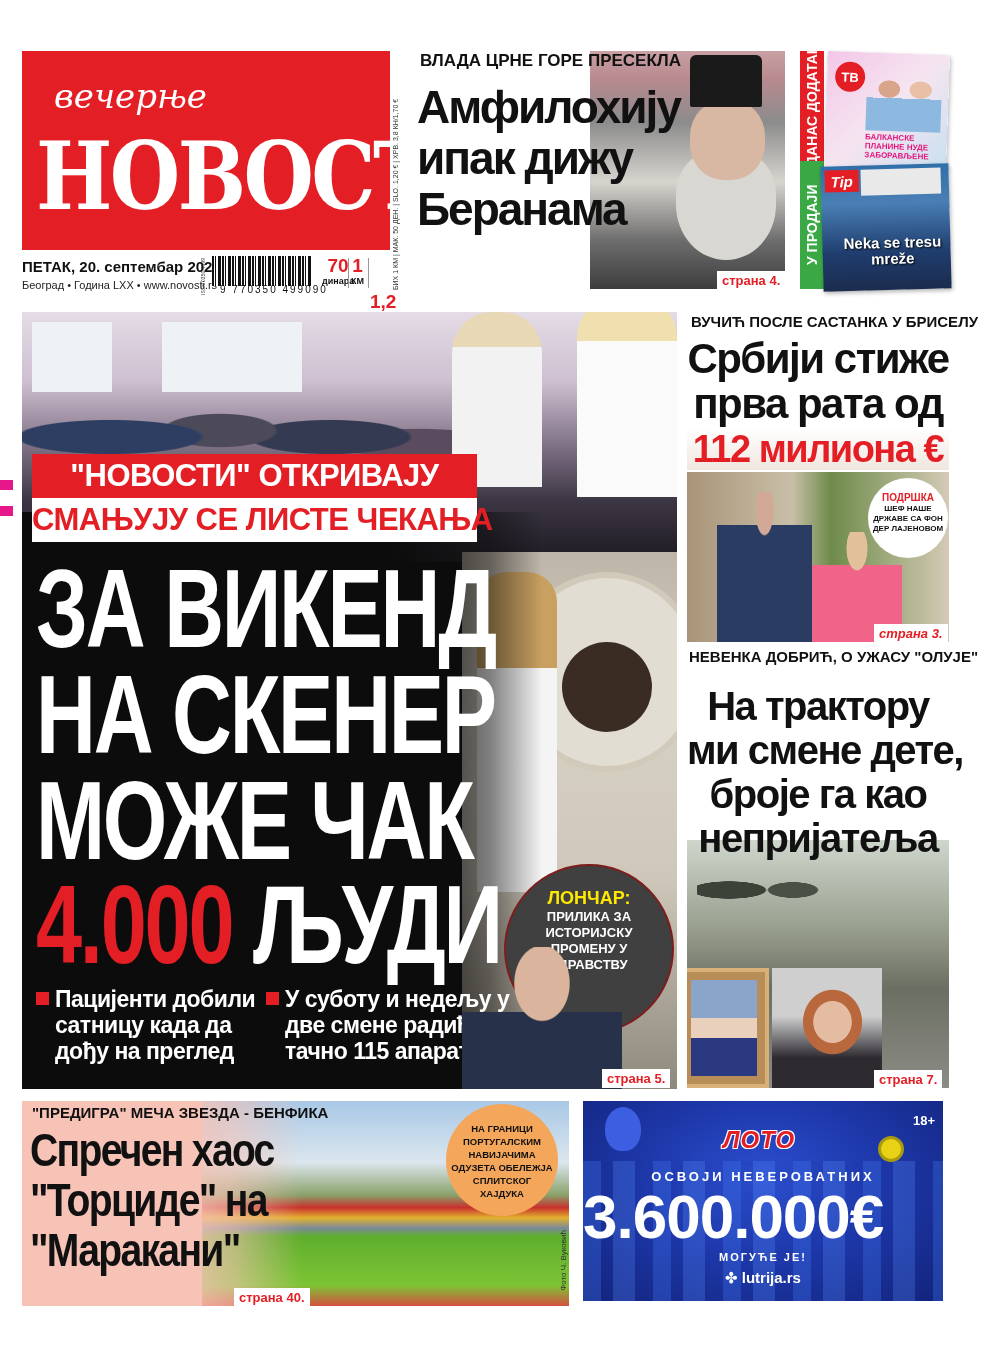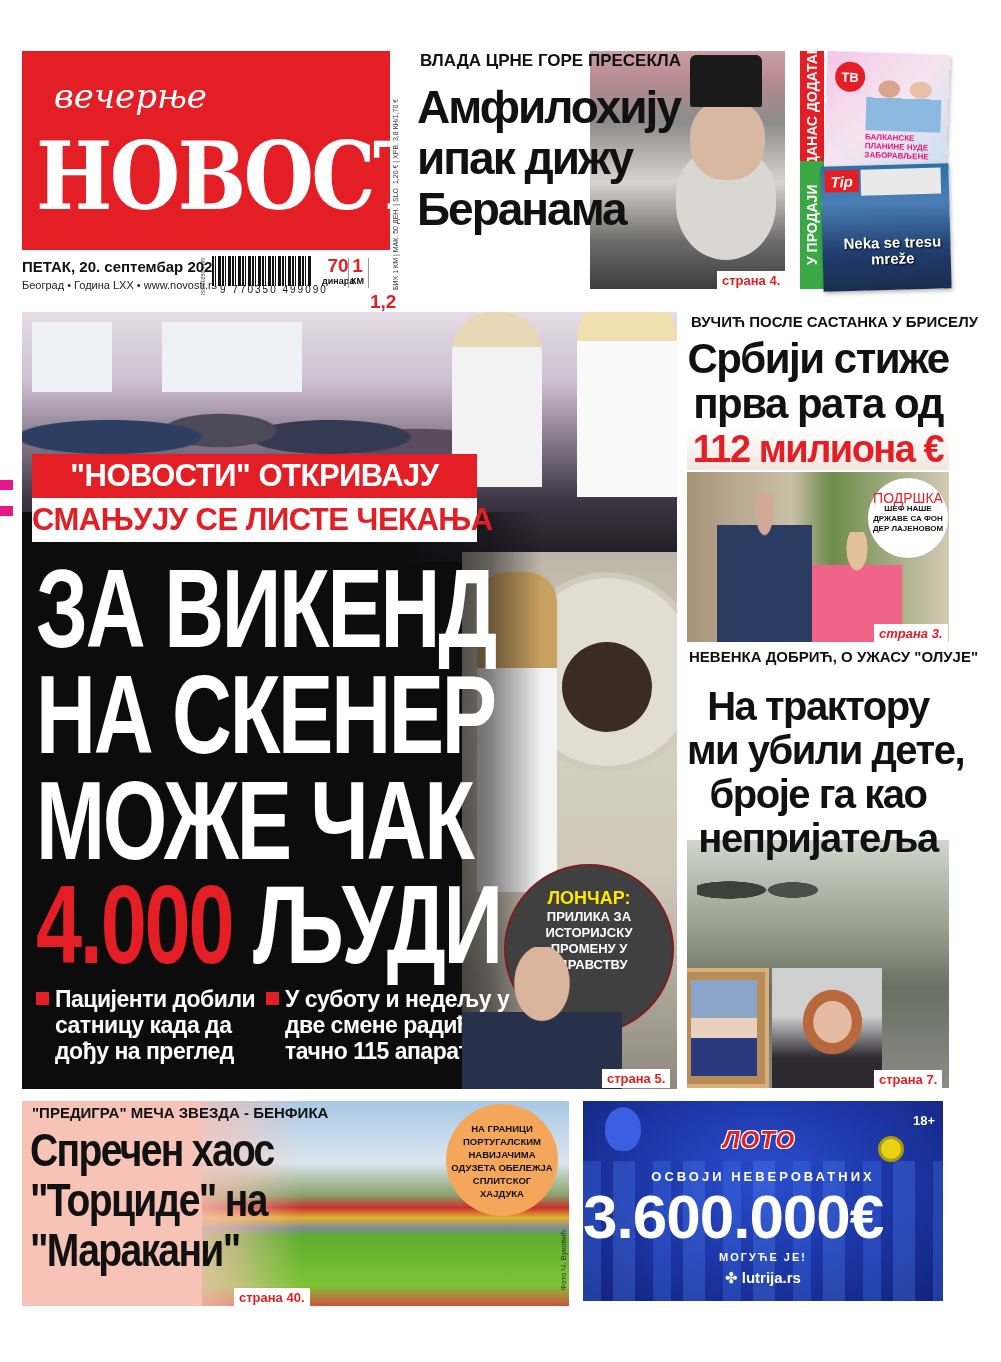--- a/index.html
+++ b/index.html
@@ -69,21 +69,21 @@
   .circle-name { color: #ffe800; font-weight: 700; font-size: 18px; text-align: center; width: 100%; }
   .circle-text { color: #fff; font-weight: 700; font-size: 13px; line-height: 16px; text-align: center; width: 100%; }
   .minister { left: 440px; top: 635px; width: 160px; height: 145px; background: radial-gradient(ellipse at 50% 25%, #dab49c 0 24%, transparent 25%), linear-gradient(180deg, transparent 0 45%, #27324a 45% 100%); }
 
   
   .right-head { font-weight: 700; color: #111; letter-spacing: -1.5px; white-space: nowrap; text-align: center; }
   .eu-photo { left: 687px; top: 472px; width: 262px; height: 170px; background: linear-gradient(90deg,#a89478 0%,#c9bfa8 40%,#6e8b4a 55%,#d4cab6 100%); overflow: hidden; }
   .eu-man { left: 30px; top: 20px; width: 95px; height: 150px; background: radial-gradient(ellipse at 50% 12%, #d2a896 0 13%, transparent 14%), linear-gradient(180deg, transparent 0 22%, #2b3c63 22% 100%); }
   .eu-woman { left: 125px; top: 60px; width: 90px; height: 110px; background: radial-gradient(ellipse at 50% 15%, #e2c09a 0 16%, transparent 17%), linear-gradient(180deg, transparent 0 30%, #f0648a 30% 100%); }
   .support-circle { left: 868px; top: 478px; width: 80px; height: 80px; border-radius: 50%; background: #fff; text-align: center; padding-top: 14px; }
-  .support-title { color: #e31e24; font-weight: 400; font-size: 14px; line-height: 12px; }
+  .support-title { color: #e31e24; font-weight: 700; font-size: 10px; line-height: 12px; }
   .support-text { color: #111; font-weight: 700; font-size: 8px; line-height: 10px; }
 
   .war-photo { left: 687px; top: 840px; width: 262px; height: 248px; background: linear-gradient(180deg,#cfd6cc 0%,#9aa08f 35%,#6b6e62 60%,#8b8d86 100%); overflow: hidden; }
   .tractors { left: 10px; top: 20px; width: 160px; height: 60px; background: radial-gradient(ellipse at 20% 50%, #3c4238 0 20%, transparent 21%), radial-gradient(ellipse at 60% 50%, #4a5046 0 18%, transparent 19%); }
   .frame { left: -8px; top: 128px; width: 90px; height: 120px; background: #b88d58; border: 4px solid #d8b078; }
   .frame-pic { left: 8px; top: 8px; width: 66px; height: 96px; background: linear-gradient(180deg,#8aa5c9 0 40%, #e8d0bc 40% 60%, #2b3a80 60% 100%); }
   .woman-photo { left: 85px; top: 128px; width: 110px; height: 120px; background: radial-gradient(ellipse at 55% 45%, #e3bca2 0 22%, #b9683d 23% 34%, transparent 35%), linear-gradient(180deg,#cfcfcf 0 40%, #2d2a30 75%); }
 
   
   .sport-box { left: 22px; top: 1101px; width: 547px; height: 205px; background: #f7c3b6; overflow: hidden; }
@@ -234,21 +234,21 @@
 <div class="abs kicker" style="left:689px; top:648px; font-size:15px;">НЕВЕНКА ДОБРИЋ, О УЖАСУ "ОЛУЈЕ"</div>
 <div class="abs war-photo">
   <div class="abs tractors"></div>
   <div class="abs frame">
     <div class="abs frame-pic"></div>
   </div>
   <div class="abs woman-photo"></div>
 </div>
 <div class="abs right-head" style="left:687px; top:684px; width:262px; font-size:40px; line-height:44px;">
   <div>На трактору</div>
-  <div>ми убили дете,</div>
+  <div>ми смене дете,</div>
   <div>броје га као</div>
   <div>непријатеља</div>
 </div>
 <div class="abs page-tag" style="left:874px; top:1070px;">страна 7.</div>
 
 <div class="abs sport-box">
   <div class="abs stadium"></div>
   <div class="abs stadium-fade"></div>
   <div class="abs sport-kicker">"ПРЕДИГРА" МЕЧА ЗВЕЗДА - БЕНФИКА</div>
   <div class="abs sport-head">

